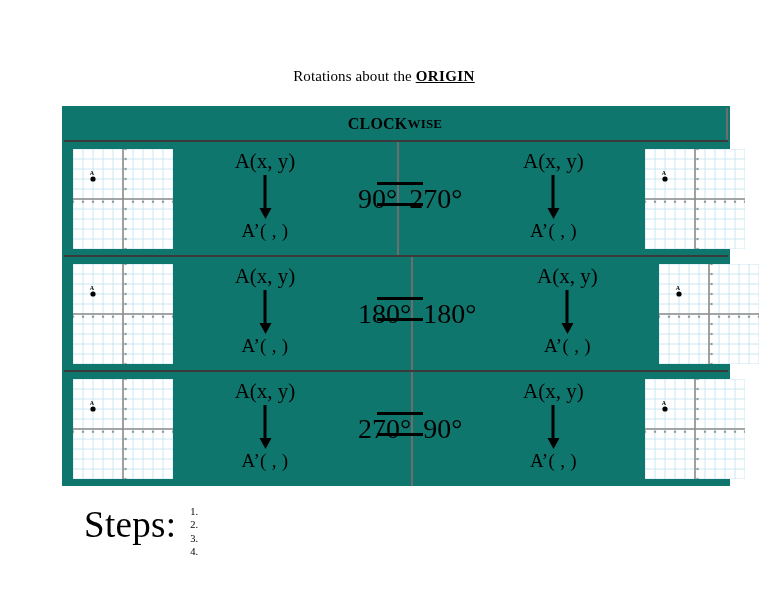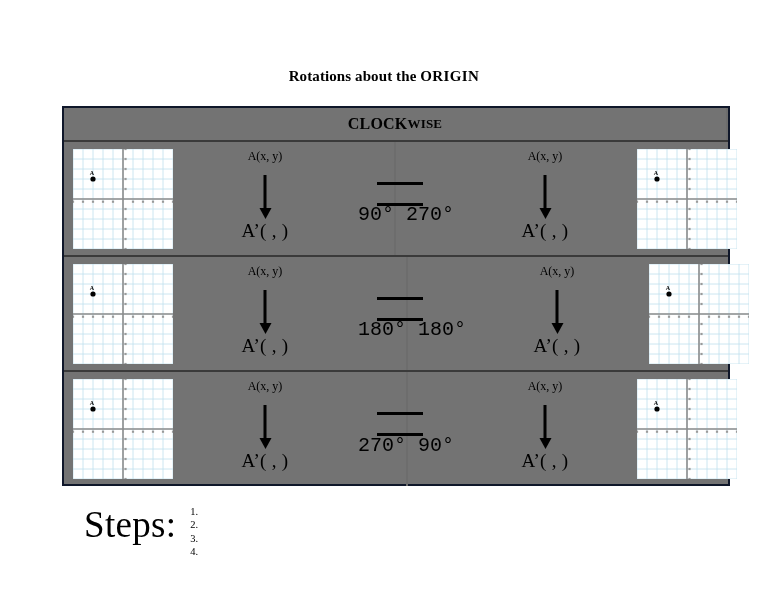--- a/index.html
+++ b/index.html
@@ -20,37 +20,38 @@
   #worksheet-title {
     position: absolute;
     top: 68px;
     left: 0;
     width: 768px;
     text-align: center;
     font-size: 15px;
     font-family: "Liberation Serif", "DejaVu Serif", serif;
     letter-spacing: .1px;
   }
-  #worksheet-title .tit-plain { font-weight: 700; }
+  #worksheet-title .tit-plain { font-weight: 400; }
   #worksheet-title .tit-strong {
     font-weight: 700;
+    text-decoration: underline;
     letter-spacing: .4px;
     text-align: center;
   }
 
   
   #rotation-table {
     position: absolute;
     left: 62px;
     top: 106px;
     width: 668px;
     height: 380px;
-    border: 2px solid #0f172a;
+    border: 2px solid #0f766e;
     box-sizing: border-box;
-    background: #737373;
+    background: #0f766e;
   }
   .thead-row {
     display: flex;
     height: 34px;
     border-bottom: 2px solid #3a3a3a;
     box-sizing: border-box;
   }
   .thead-cell {
     flex: 1 1 0;
     display: flex;
@@ -112,21 +113,21 @@
     position: relative;
     width: 178px;
     height: 100px;
     flex: 0 0 auto;
   }
   .map-a {
     position: absolute;
     top: 0px;
     left: 50%;
     transform: translateX(-50%);
-    font-size: 12px;
+    font-size: 21px;
     white-space: nowrap;
     font-family: "Liberation Serif", "DejaVu Serif", serif;
   }
   .map-arrow {
     position: absolute;
     top: 26px;
     left: 50%;
     transform: translateX(-50%);
     width: 13px;
     height: 46px;
@@ -154,26 +155,26 @@
     left: 50%;
     transform: translateX(-50%);
     font-size: 19px;
     white-space: nowrap;
     letter-spacing: .3px;
     font-family: "Liberation Serif", "DejaVu Serif", serif;
   }
 
   
   .deg-label {
-    font-size: 20px;
+    font-size: 28px;
     white-space: nowrap;
     flex: 0 0 auto;
-    font-family: Liberation Mono, monospace;
+    font-family: Liberation Serif, serif;
     position: relative;
-    top: 16px;
+    top: 0;
   }
   .deg-label.left-deg { margin-left: 4px; }
   .deg-label.right-deg { margin-left: 10px; margin-right: 2px; }
 
   
   .eq-connector {
     position: absolute;
     left: 313px;
     top: 40px;
     width: 46px;

